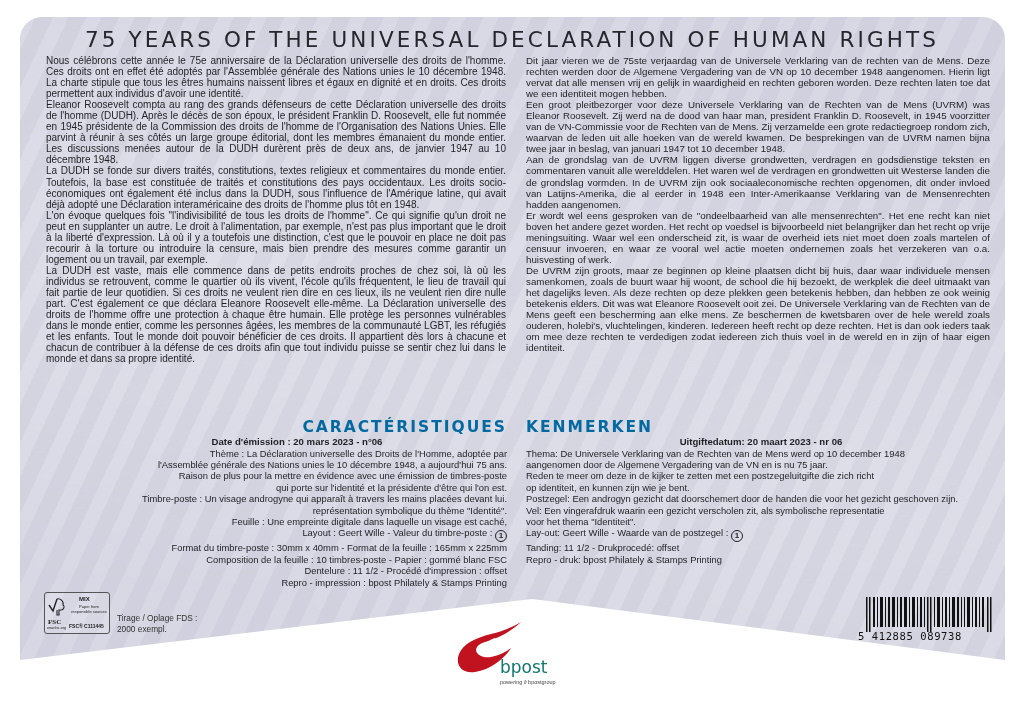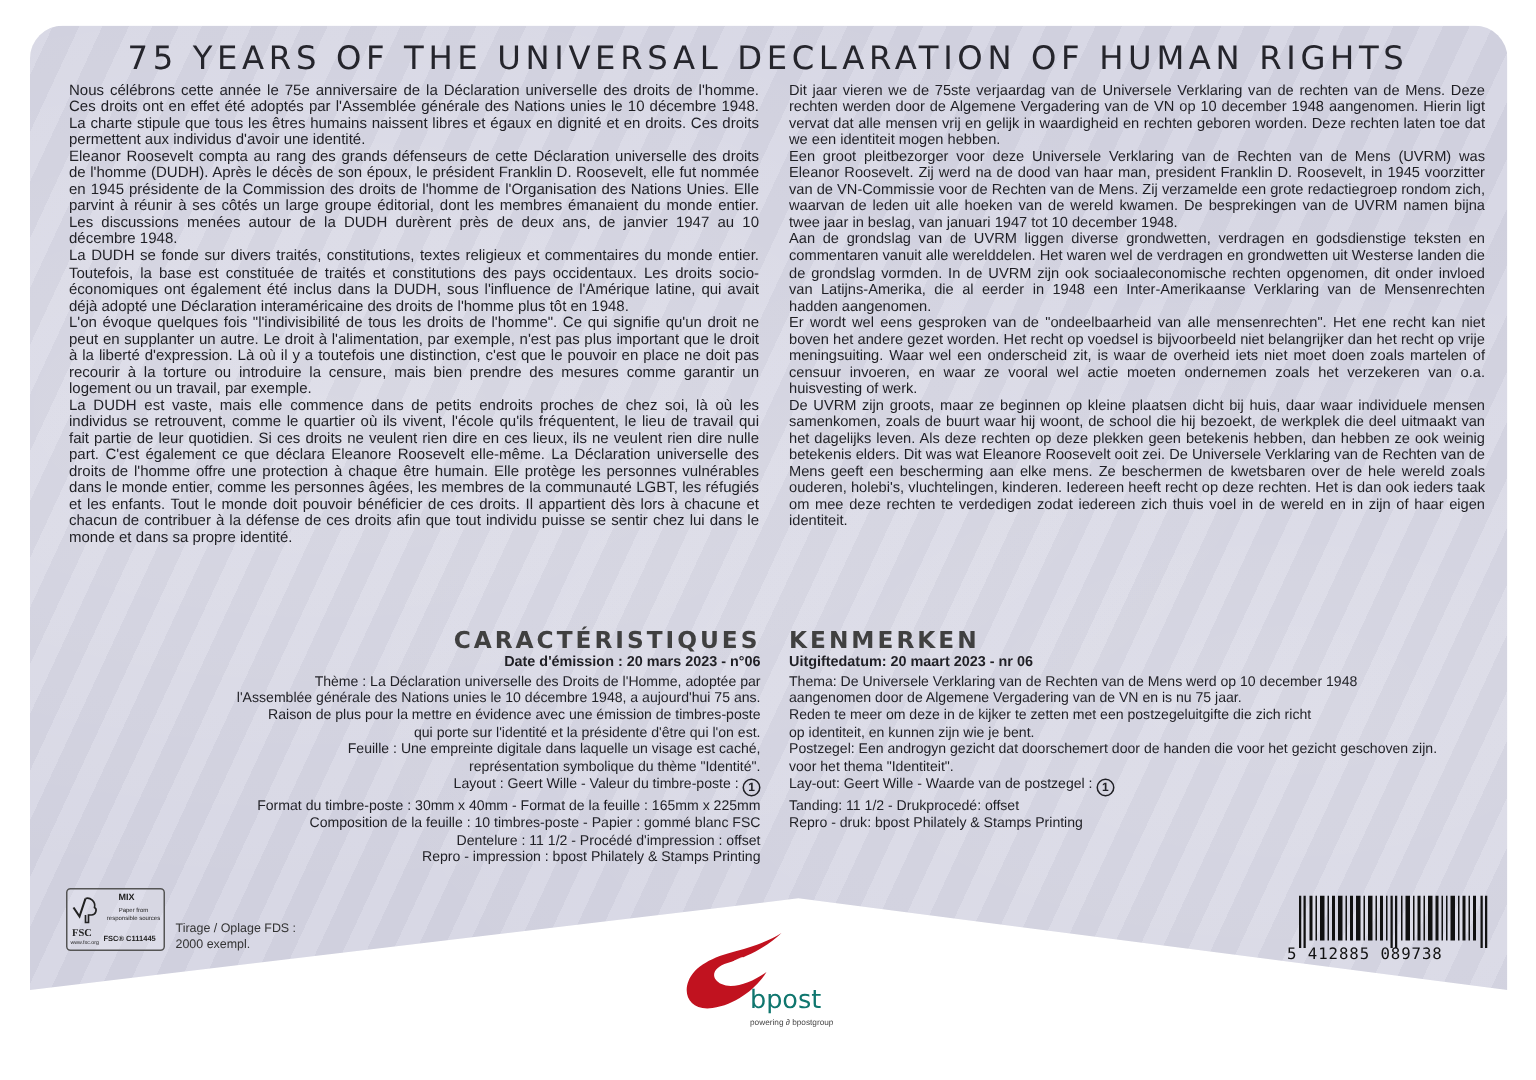--- a/index.html
+++ b/index.html
@@ -28,23 +28,23 @@
   }
   .col {
     position: absolute; top: 55px; font-size: 10px; line-height: 11.05px;
     text-align: justify; margin: 0;
   }
   .col p { margin: 0; }
   .col-fr { left: 46px; width: 460px; }
   .col-nl { left: 526px; width: 464px; font-size: 9.75px; }
   .sec-title {
     font-family: "DejaVu Sans", sans-serif; font-size: 15.5px; letter-spacing: 2px;
-    font-weight: bold; color: #404040; margin: 0; line-height: 18px;
+    font-weight: bold; color: #0369a1; margin: 0; line-height: 18px;
   }
-  .sec-date { font-weight: bold; font-size: 9.6px; line-height: 11.5px; margin: 0; }
+  .sec-date { font-weight: bold; font-size: 9.6px; line-height: 11.5px; margin: 0; text-align: center; }
   .specs { font-size: 9.4px; line-height: 11.4px; margin: 0; }
   .specs p { margin: 0; }
   .chars-fr { position: absolute; right: 517px; top: 418px; width: 420px; text-align: right; }
   .chars-nl { position: absolute; left: 526px; top: 418px; width: 470px; text-align: left; }
   .circle-one {
     display: inline-block; width: 10px; height: 10px; border: 1px solid #1f1f24; border-radius: 50%;
     font-size: 8px; line-height: 10px; text-align: center; font-weight: bold; vertical-align: -2px;
   }
   .fsc {
     position: absolute; left: 44px; top: 592px; width: 64px; height: 40px;
@@ -89,39 +89,41 @@
 </div>
 
 <div class="chars-fr">
   <h2 class="sec-title">CARACTÉRISTIQUES</h2>
   <p class="sec-date">Date d'émission : 20 mars 2023 - n°06</p>
   <div class="specs">
     <p>Thème : La Déclaration universelle des Droits de l'Homme, adoptée par</p>
     <p>l'Assemblée générale des Nations unies le 10 décembre 1948, a aujourd'hui 75 ans.</p>
     <p>Raison de plus pour la mettre en évidence avec une émission de timbres-poste</p>
     <p>qui porte sur l'identité et la présidente d'être qui l'on est.</p>
+    <p>Timbre-poste : Un visage androgyne qui apparaît à travers les mains placées devant lui.</p>
+    <p>représentation symbolique du thème "Identité".</p>
     <p>Feuille : Une empreinte digitale dans laquelle un visage est caché,</p>
-    <p>représentation symbolique du thème "Identité".</p>
     <p><span>Layout : Geert Wille - Valeur du timbre-poste :</span> <span class="circle-one">1</span></p>
     <p>Format du timbre-poste : 30mm x 40mm - Format de la feuille : 165mm x 225mm</p>
     <p>Composition de la feuille : 10 timbres-poste - Papier : gommé blanc FSC</p>
     <p>Dentelure : 11 1/2 - Procédé d'impression : offset</p>
     <p>Repro - impression : bpost Philately &amp; Stamps Printing</p>
   </div>
 </div>
 
 <div class="chars-nl">
   <h2 class="sec-title">KENMERKEN</h2>
   <p class="sec-date">Uitgiftedatum: 20 maart 2023 - nr 06</p>
   <div class="specs">
     <p>Thema: De Universele Verklaring van de Rechten van de Mens werd op 10 december 1948</p>
     <p>aangenomen door de Algemene Vergadering van de VN en is nu 75 jaar.</p>
     <p>Reden te meer om deze in de kijker te zetten met een postzegeluitgifte die zich richt</p>
     <p>op identiteit, en kunnen zijn wie je bent.</p>
     <p>Postzegel: Een androgyn gezicht dat doorschemert door de handen die voor het gezicht geschoven zijn.</p>
+    <p>Vel: Een vingerafdruk waarin een gezicht verscholen zit, als symbolische representatie</p>
     <p>voor het thema "Identiteit".</p>
     <p><span>Lay-out: Geert Wille - Waarde van de postzegel :</span> <span class="circle-one">1</span></p>
     <p>Tanding: 11 1/2 - Drukprocedé: offset</p>
     <p>Repro - druk: bpost Philately &amp; Stamps Printing</p>
   </div>
 </div>
 
 <div class="fsc">
   <svg class="tree" viewBox="0 0 18 22">
     <path d="M1 9 L5 15 L9 3" fill="none" stroke="#222" stroke-width="1.4"></path>

